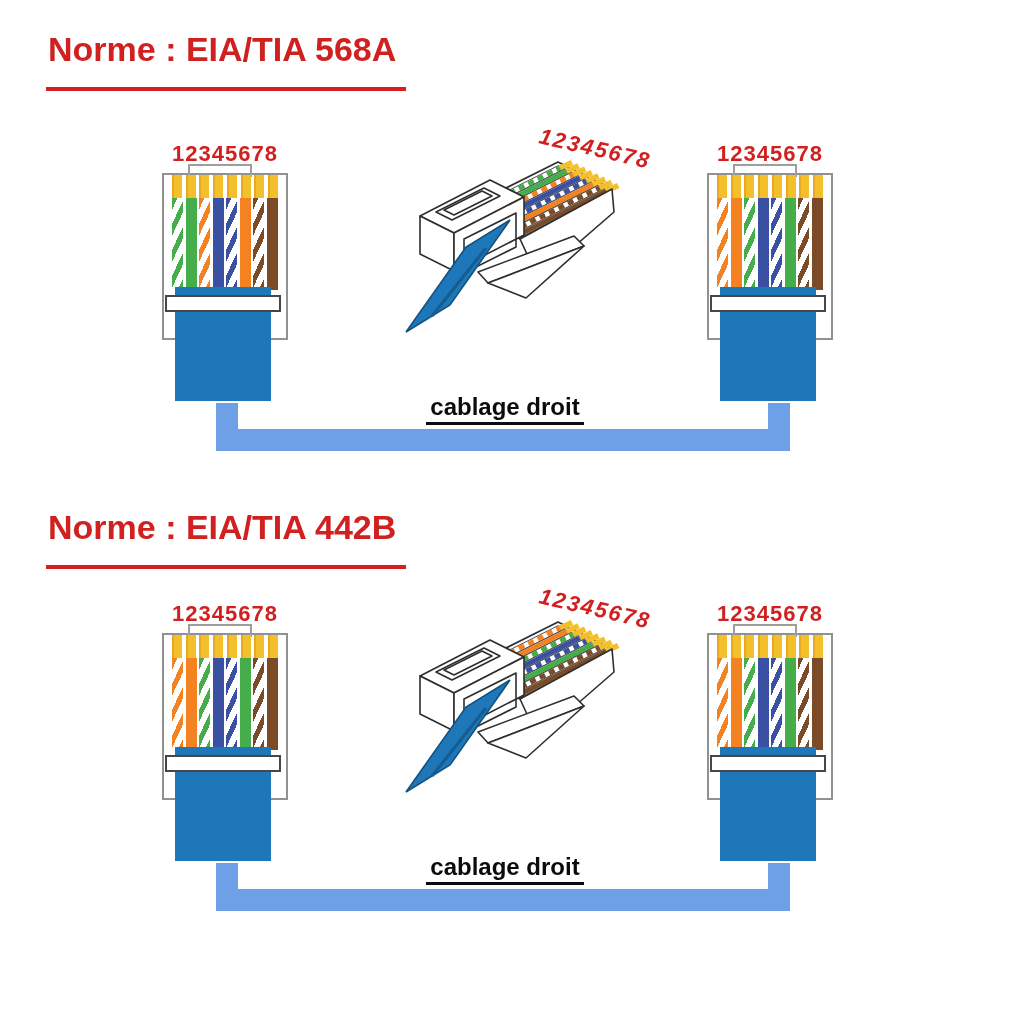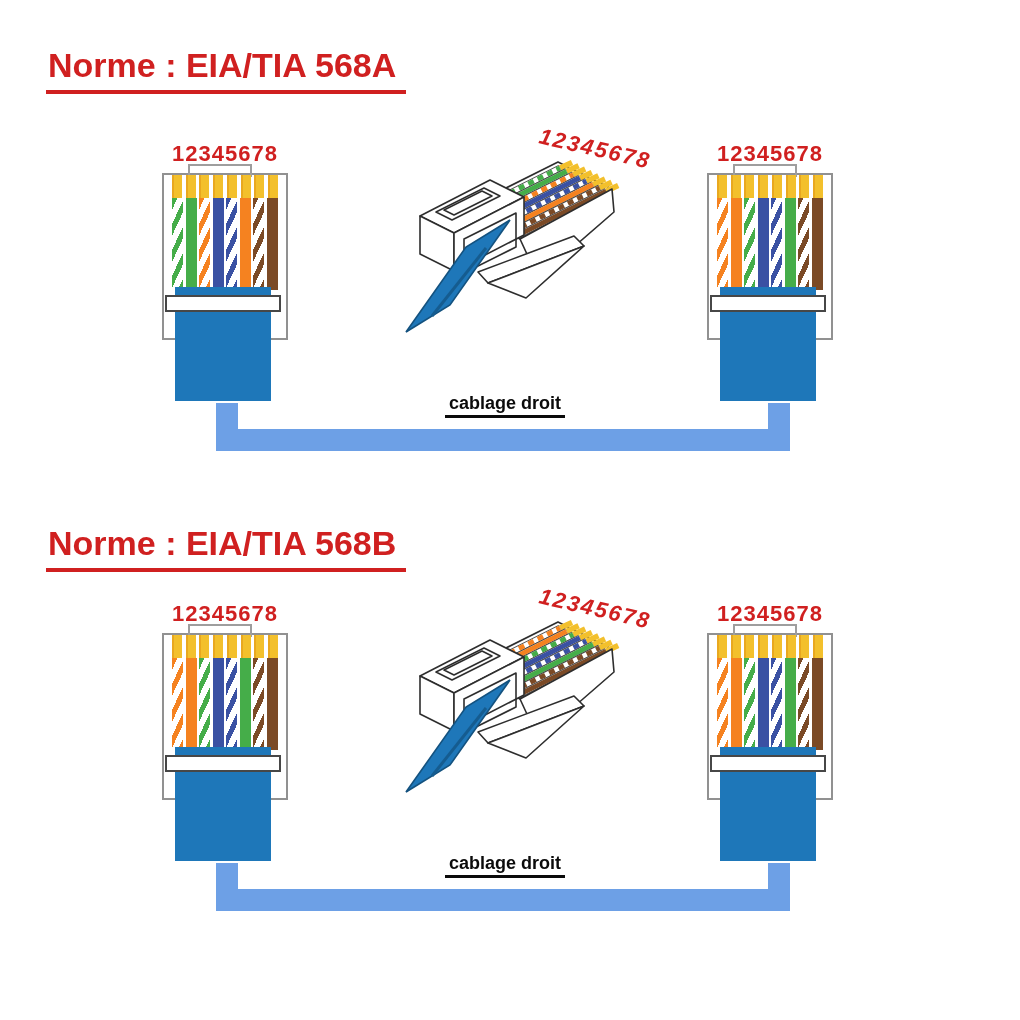--- a/index.html
+++ b/index.html
@@ -1,41 +1,41 @@
 <!DOCTYPE html>
 <html style="--red: #d02020; --gold: #f3c02c; --jacket: #1e77b9; --patch: #6da0e6;"><head>
 <meta charset="utf-8">
 <style>
   html,body{margin:0;padding:0;background:#fff;}
   .page{position:relative;width:1020px;height:1020px;background:#fff;overflow:hidden;
         font-family:"Liberation Sans", sans-serif;}
   .abs{position:absolute;}
   .title{position:absolute;font-size:34px;font-weight:bold;color:var(--red);
-         border-bottom:4px solid var(--red);padding:0 10px 5px 2px;line-height:1.15;margin-top:16px;}
+         border-bottom:4px solid var(--red);padding:0 10px 18px 2px;line-height:1.15;}
   .pin-numbers{position:absolute;width:126px;text-align:center;font-size:22px;font-weight:bold;
                color:var(--red);letter-spacing:1px;line-height:1;}
   .pin-numbers.mid{width:150px;font-style:italic;transform:rotate(13deg);letter-spacing:2px;}
   
   .connector{position:absolute;width:126px;height:232px;}
   .conn-body{position:absolute;left:0;top:0;width:122px;height:163px;background:#fff;
              border:2px solid #919191;}
   .staple{position:absolute;left:24px;top:-11px;width:60px;height:11px;
           border:2px solid #9e9e9e;border-bottom:none;}
   .pins{position:absolute;left:8px;right:8px;top:0;height:23px;display:flex;
         justify-content:space-between;}
   .pin{width:10px;height:23px;background:linear-gradient(90deg,#e9a81f 0 2px,var(--gold) 2px);}
   .wires{position:absolute;left:8px;right:8px;top:23px;height:92px;display:flex;
          justify-content:space-between;z-index:1;}
   .wire{width:11px;height:92px;}
   .jacket{position:absolute;left:11px;top:112px;width:96px;height:114px;
           background:var(--jacket);z-index:2;}
   .band{position:absolute;left:1px;top:120px;width:112px;height:13px;background:#fff;
         border:2px solid #474747;z-index:3;}
   .ucable{position:absolute;background:var(--patch);}
-  .cable-label{position:absolute;width:380px;text-align:center;font-size:18px;
+  .cable-label{position:absolute;width:380px;text-align:center;font-size:24px;
                font-weight:bold;color:#0b0b0b;line-height:1.1;}
   .cable-label span{border-bottom:3px solid #0b0b0b;padding:0 4px 2px 4px;}
   .website{position:absolute;right:10px;top:944px;font-size:38px;font-weight:bold;
            color:var(--red);line-height:1.1;}
   svg .outline{fill:#ffffff;stroke:#2e2e2e;stroke-width:1.6;stroke-linejoin:round;}
   svg .nofill{fill:none;stroke:#2e2e2e;stroke-width:1.6;stroke-linejoin:round;}
 </style>
 </head>
 <body>
 
@@ -152,21 +152,21 @@
     <line x1="88" y1="128" x2="34" y2="196" stroke="#155c90" stroke-width="3"></line>
   </svg>
 
   <div class="ucable" style="left:216px;top:403px;width:22px;height:48px;"></div>
   <div class="ucable" style="left:768px;top:403px;width:22px;height:48px;"></div>
   <div class="ucable" style="left:216px;top:429px;width:574px;height:22px;"></div>
   <div class="cable-label" style="left:315px;top:394px;">
     <span>cablage droit</span>
   </div>
 
-  <div class="title" style="left:46px;top:508px;">Norme : EIA/TIA 568B</div>
+  <div class="title" style="left:46px;top:508px;">Norme : EIA/TIA 442B</div>
 
   <div class="pin-numbers" style="left:162px;top:603px;">12345678</div>
   <div class="pin-numbers mid" style="left:520px;top:598px;">12345678</div>
   <div class="pin-numbers" style="left:707px;top:603px;">12345678</div>
 
   <div class="connector" style="left:162px;top:633px;">
     <div class="conn-body">
       <div class="staple"></div>
       <div class="pins">
           <div class="pin"></div>

